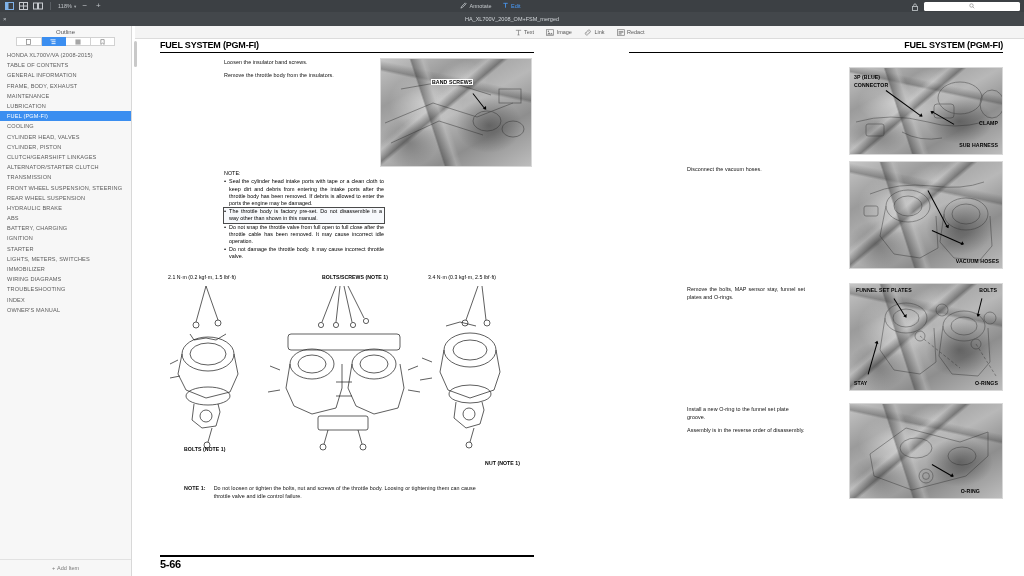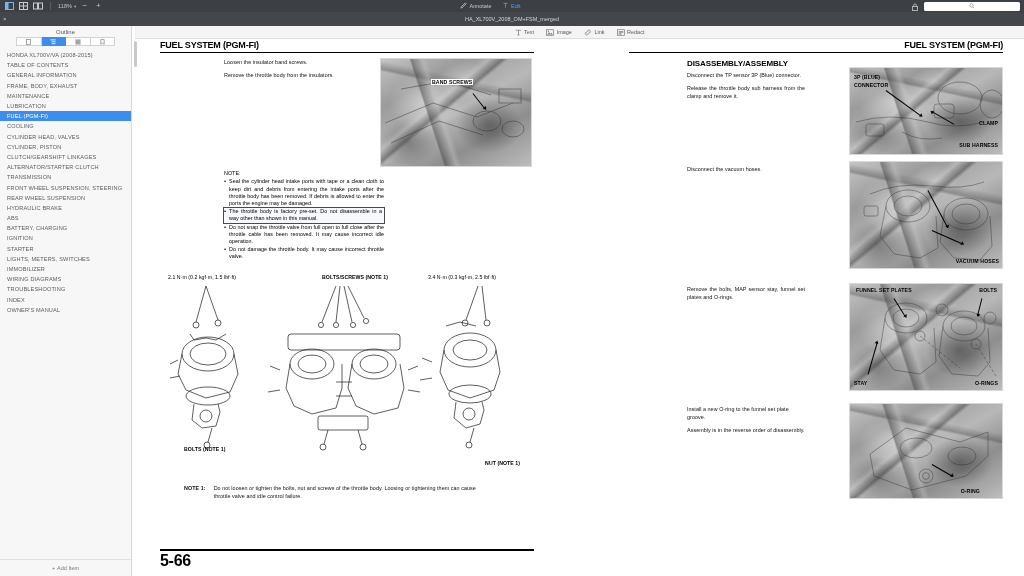--- a/index.html
+++ b/index.html
@@ -170,21 +170,21 @@
   .note-li.highlight {
     outline: .8px solid #4a4a4a; background: rgba(120,160,200,.06);
     padding: .5px 2px .5px 0;
   }
 
   
   .draw { position: relative; }
   .spec-lbl { font-size: 5.2px; color:#000; letter-spacing:.05px; white-space:nowrap; }
 
   .pg-foot-rule { height: 1.8px; background:#000; }
-  .pg-num { font-weight: bold; font-size: 16px; color:#000; letter-spacing:-.3px; margin-top: 1px; }
+  .pg-num { font-weight: bold; font-size: 11px; color:#000; letter-spacing:-.3px; margin-top: 1px; }
   .pg-num.right { text-align: right; }
 
   svg.dwg { display:block; }
   svg.dwg path, svg.dwg line, svg.dwg circle, svg.dwg ellipse, svg.dwg rect, svg.dwg polyline, svg.dwg polygon {
     fill: none; stroke: #1a1a1a; stroke-width: .7; vector-effect: non-scaling-stroke;
   }
 </style>
 </head>
 <body>
 
@@ -497,25 +497,20 @@
   </div>
 
   <div class="page page-right">
 
     <div style="padding-top:1px;">
       <div class="pg-head right">FUEL SYSTEM (PGM-FI)</div>
       <div class="pg-rule"></div>
     </div>
 
     <div style="position:relative; margin-top:6px; height:96px;">
-      <div style="width:176px; padding-left:58px;">
-        <div class="sec-title">DISASSEMBLY/ASSEMBLY</div>
-        <div class="body-txt body-p">Disconnect the TP sensor 3P (Blue) connector.</div>
-        <div class="body-txt just">Release the throttle body sub harness from the clamp and remove it.</div>
-      </div>
       <div class="photo" style="position:absolute; left:220px; top:8px; width:154px; height:88px;">
         <div class="ph-label" style="left:4px; top:6px;">3P (BLUE)</div>
         <div class="ph-label" style="left:4px; top:14px;">CONNECTOR</div>
         <div class="ph-label" style="right:4px; top:52px;">CLAMP</div>
         <div class="ph-label" style="right:4px; top:74px;">SUB HARNESS</div>
         <div class="lead" style="left:36px; top:22px; width:44px; transform:rotate(36deg);"></div>
         <div class="lead" style="left:104px; top:56px; width:26px; transform:rotate(-150deg);"></div>
         <svg width="154" height="88" viewBox="0 0 154 88" style="position:absolute;inset:0;z-index:2;opacity:.5">
           <g fill="none" stroke="#2a2a2a" stroke-width="0.8">
             <ellipse cx="110" cy="30" rx="22" ry="16"></ellipse>

